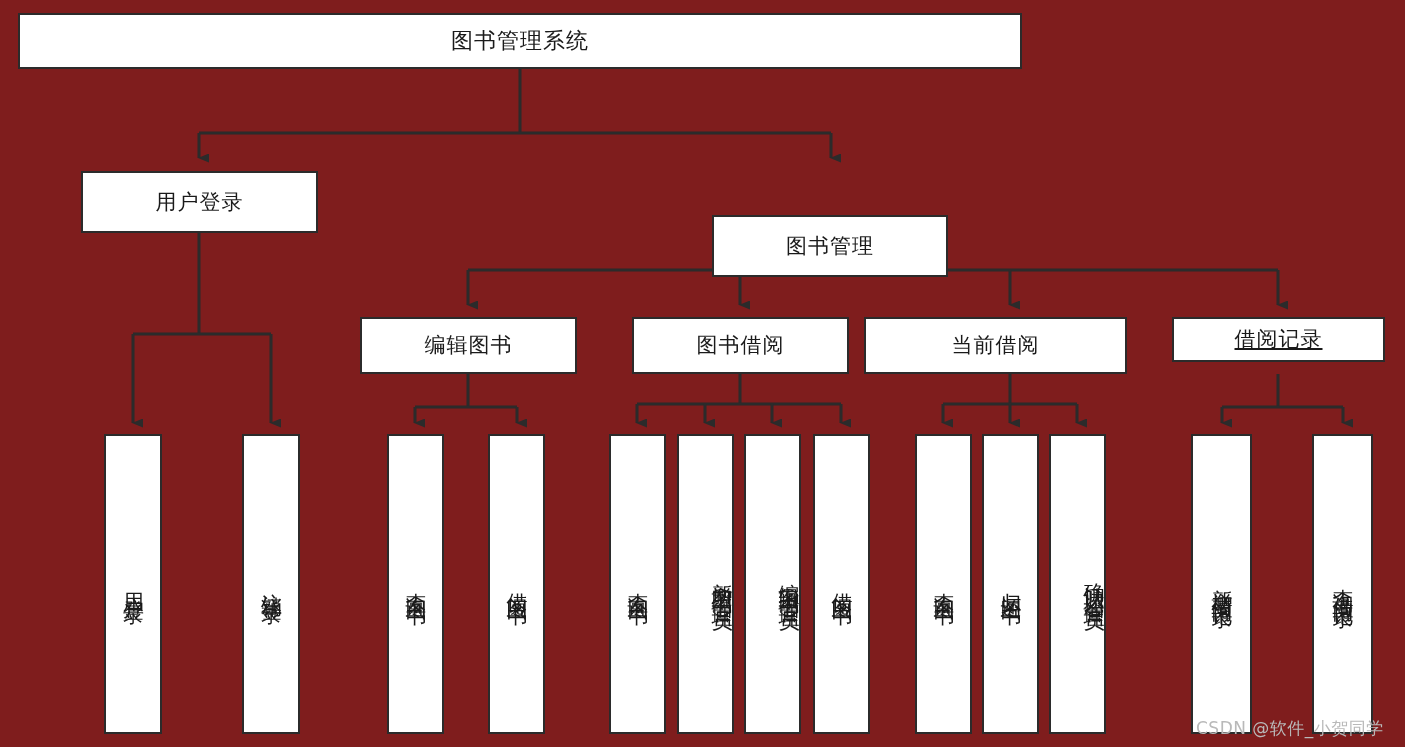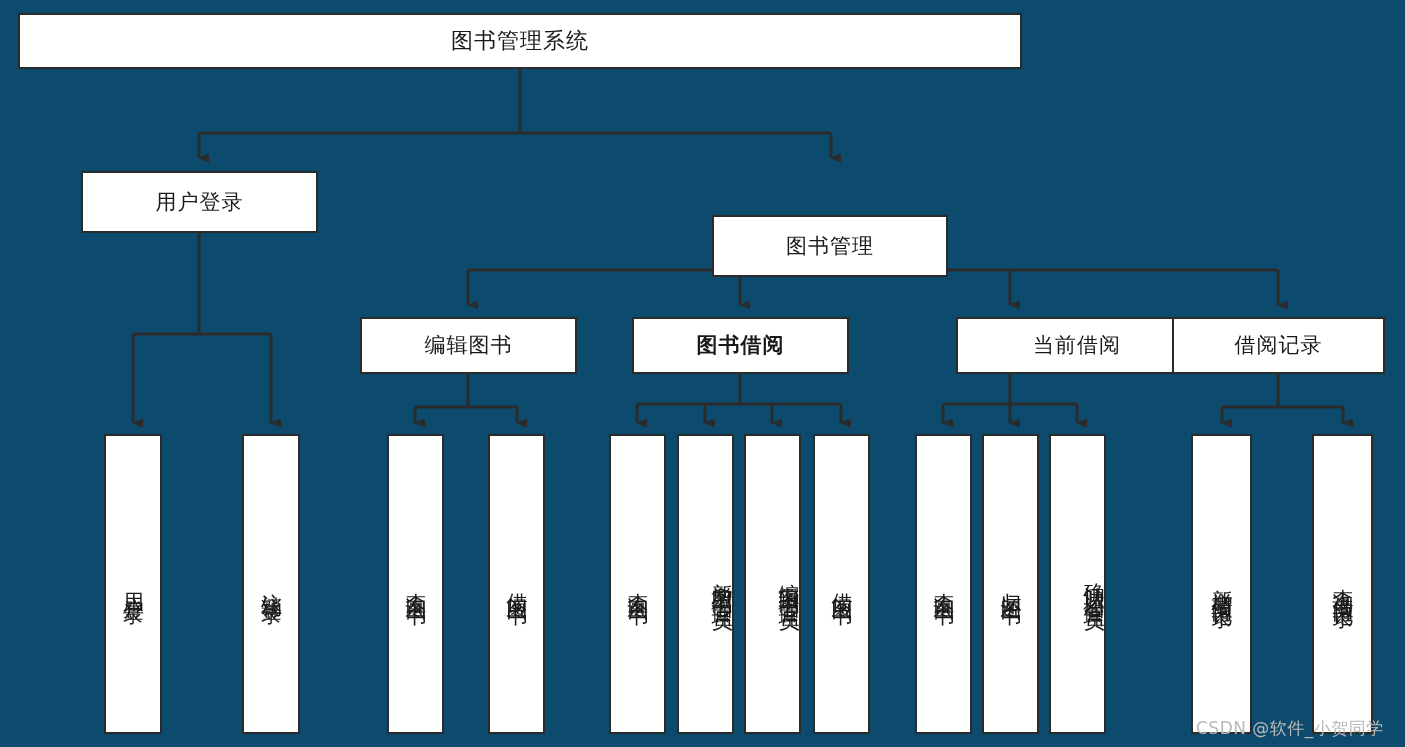--- a/index.html
+++ b/index.html
@@ -1,17 +1,17 @@
 <!DOCTYPE html>
 <html><head>
 <meta charset="utf-8">
 <style>
   html,body{margin:0;padding:0;background:#ffffff;}
   body{font-family:"DejaVu Sans","Liberation Sans",sans-serif;}
-  #canvas{position:relative;width:1405px;height:747px;background:#0c4a6e;overflow:hidden;}
+  #canvas{position:relative;width:1405px;height:747px;background:#7f1d1d;overflow:hidden;}
   svg.links{position:absolute;left:0;top:0;width:1405px;height:747px;pointer-events:none;}
   .node{position:absolute;box-sizing:border-box;background:#ffffff;border:2px solid #2b2b2b;display:flex;align-items:center;justify-content:center;color:#1a1a1a;}
   .node.h{font-size:21px;letter-spacing:1px;line-height:1;}
   .node.v{writing-mode:vertical-rl;text-orientation:upright;font-size:21px;letter-spacing:4px;line-height:1;padding:6px 0;}
   .node.v.top{align-items:flex-start;}
   .node.root{font-size:22px;}
   .watermark{position:absolute;color:#b9b9b9;font-size:17px;white-space:nowrap;letter-spacing:.5px;}
 </style>
 </head>
 <body>
@@ -75,27 +75,27 @@
   <div class="node h" style="left:81px;top:171px;width:237px;height:62px;">
     <span>用户登录</span>
   </div>
   <div class="node h" style="left:712px;top:172px;width:236px;height:62px;margin-top:43px;">
     <span>图书管理</span>
   </div>
 
   <div class="node h" style="left:360px;top:317px;width:217px;height:57px;">
     <span>编辑图书</span>
   </div>
-  <div class="node h" style="left:632px;top:317px;width:217px;height:57px;font-weight:bold;">
+  <div class="node h" style="left:632px;top:317px;width:217px;height:57px;">
     <span>图书借阅</span>
   </div>
-  <div class="node h" style="left:956px;top:317px;width:242px;height:57px;">
+  <div class="node h" style="left:864px;top:317px;width:263px;height:57px;">
     <span>当前借阅</span>
   </div>
-  <div class="node h" style="left:1172px;top:317px;width:213px;height:57px;">
+  <div class="node h" style="left:1172px;top:317px;width:213px;height:45px;text-decoration:underline;">
     <span>借阅记录</span>
   </div>
 
   <div class="node v" style="left:104px;top:434px;width:58px;height:300px;">
     <span>用户登录</span>
   </div>
   <div class="node v" style="left:242px;top:434px;width:58px;height:300px;">
     <span>注销登录</span>
   </div>
 

